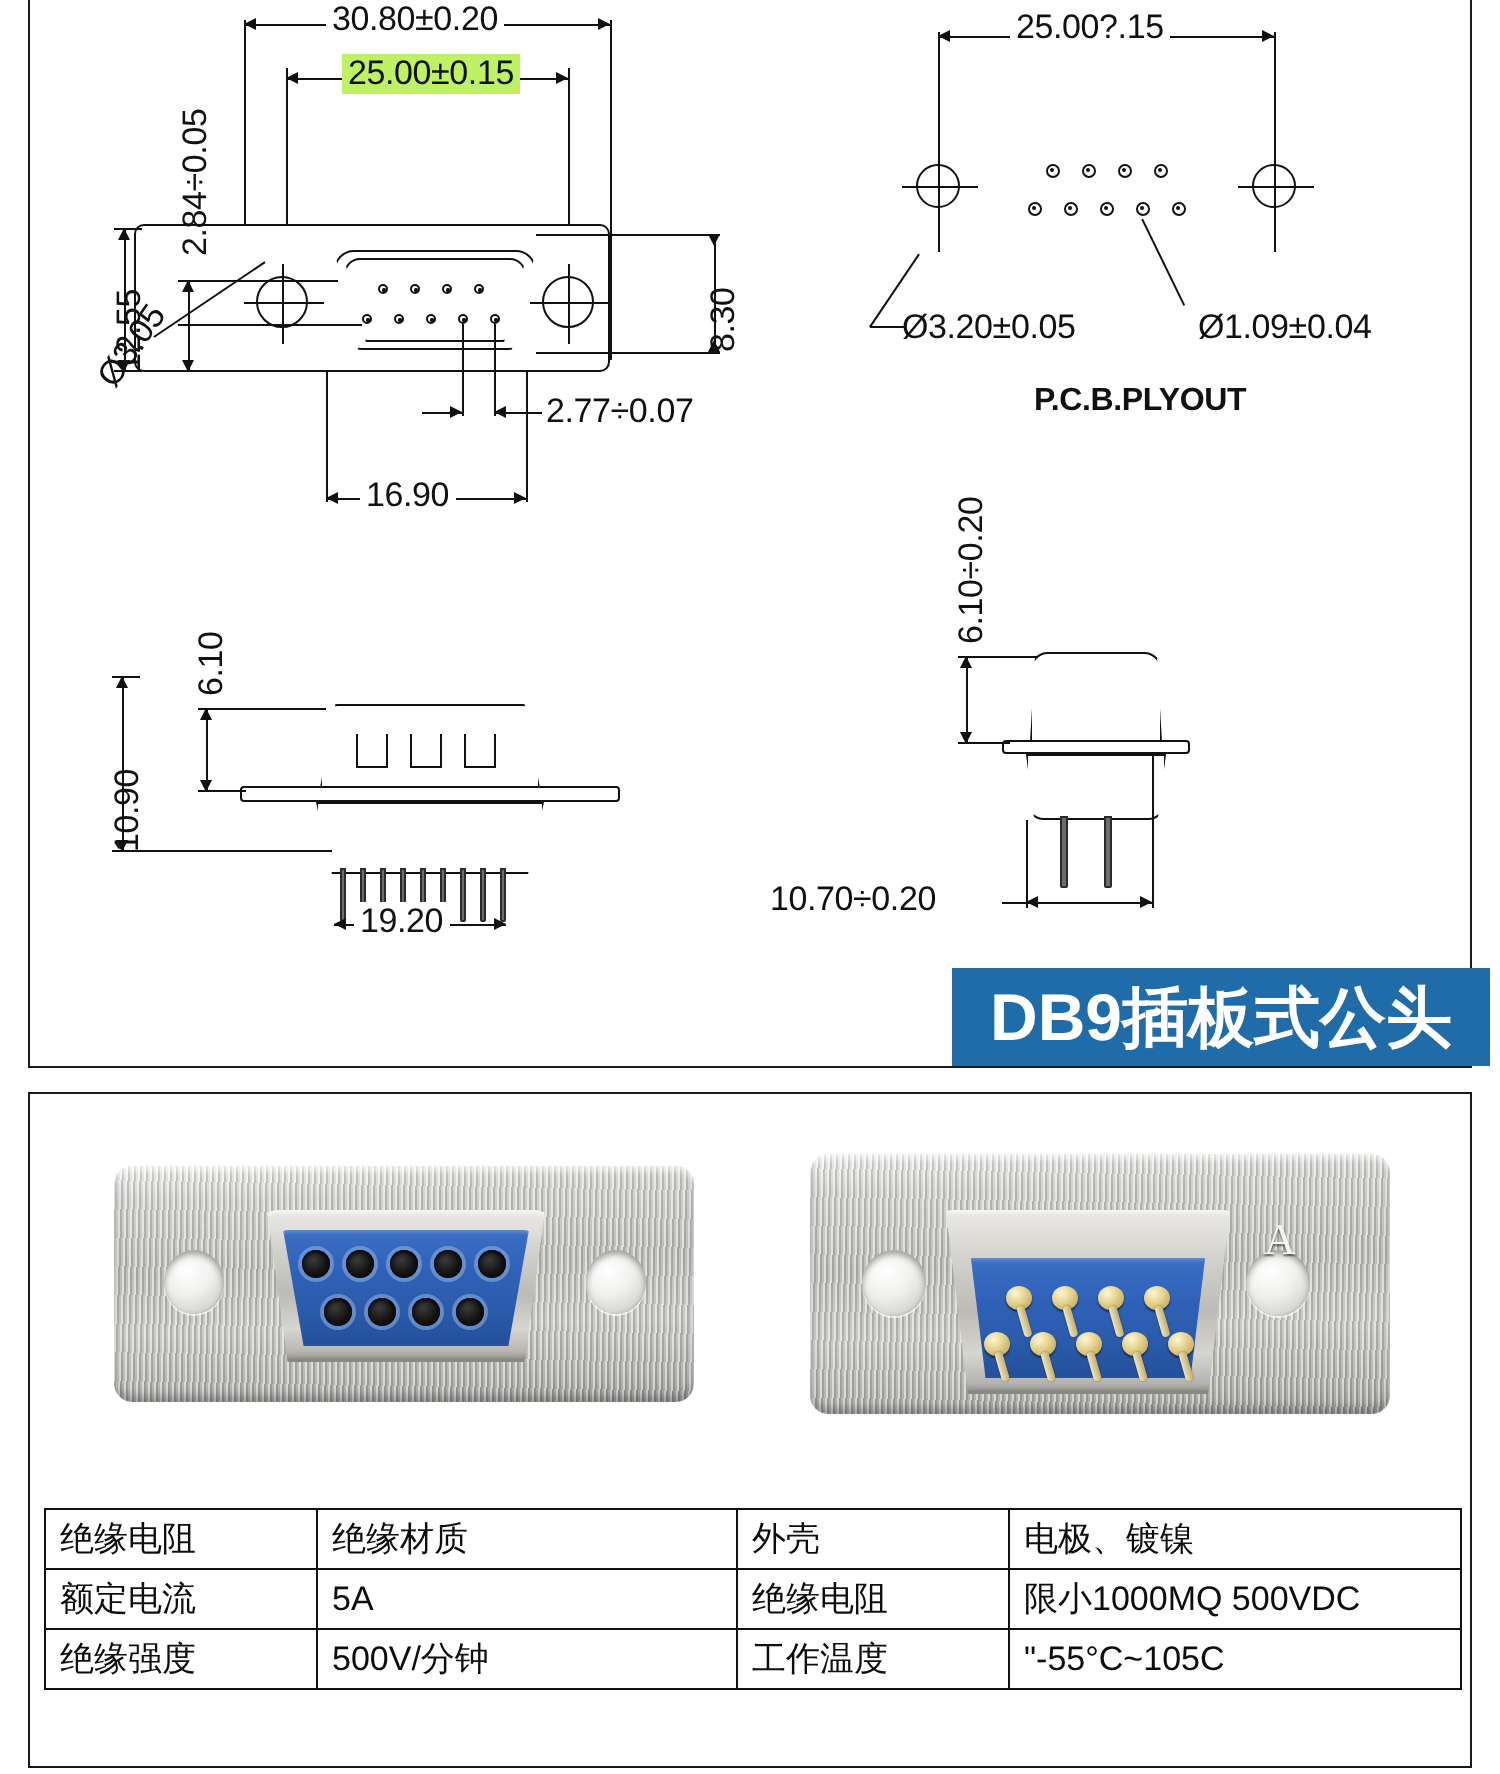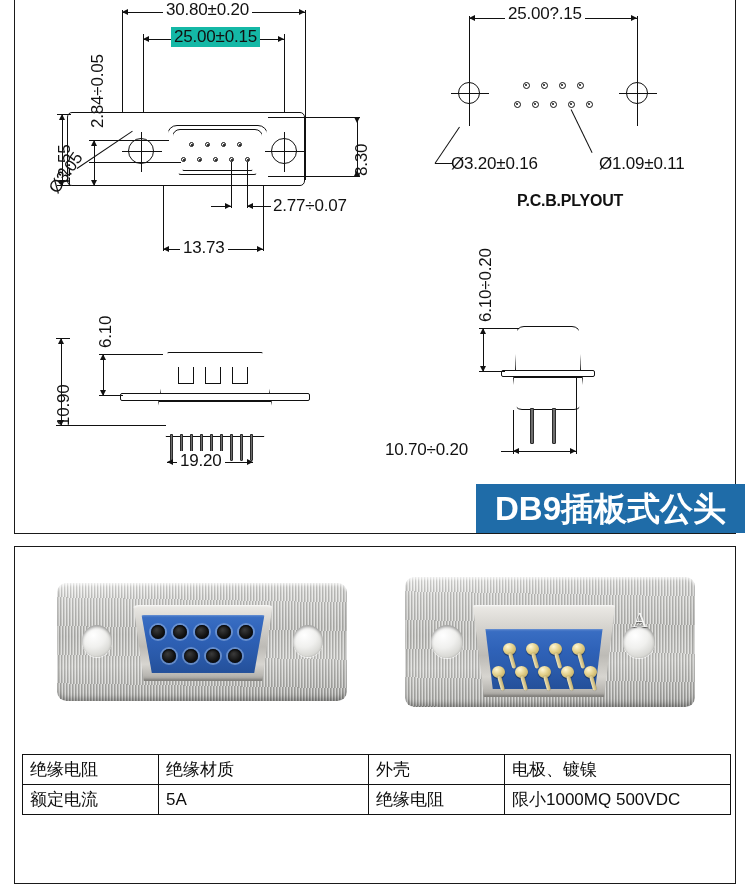--- a/index.html
+++ b/index.html
@@ -278,21 +278,21 @@
       <div class="ln vl" style="left:269px;top:38px;height:115px;"></div>
 
       <div class="ln hl" style="left:107px;top:16px;width:183px;"></div>
       <div class="ar ar-l" style="left:107px;top:13px;"></div>
       <div class="ar ar-r" style="left:284px;top:13px;"></div>
       <div class="dimtxt" style="left:148px;top:4px;background:#fff;padding:0 3px;">30.80±0.20</div>
 
       <div class="ln hl" style="left:128px;top:43px;width:141px;"></div>
       <div class="ar ar-l" style="left:128px;top:40px;"></div>
       <div class="ar ar-r" style="left:263px;top:40px;"></div>
-      <div class="dimtxt" style="left:156px;top:31px;background:#14b8a6;padding:0 3px;">25.00±0.15</div>
+      <div class="dimtxt" style="left:156px;top:31px;background:#bef264;padding:0 3px;">25.00±0.15</div>
 
       <div class="flange" style="left:52px;top:116px;width:238px;height:74px;"></div>
 
       <div class="dshell" style="left:152px;top:129px;width:101px;height:50px;border-radius:10px 10px 14px 14px;
                   clip-path: polygon(0 0, 100% 0, 88% 100%, 12% 100%);"></div>
       <div class="dshell inner" style="left:157px;top:133px;width:91px;height:42px;border-radius:8px 8px 12px 12px;
                   clip-path: polygon(0 0, 100% 0, 88% 100%, 12% 100%);"></div>
 
       <div class="pin-dot" style="left:174px;top:146px;">
           <i></i>
@@ -362,21 +362,21 @@
       <div class="ln hl" style="left:232px;top:210px;width:24px;"></div>
       <div class="ar ar-r" style="left:210px;top:207px;"></div>
       <div class="ar ar-l" style="left:232px;top:207px;"></div>
       <div class="dimtxt" style="left:258px;top:200px;">2.77÷0.07</div>
 
       <div class="ln vl" style="left:148px;top:190px;height:65px;"></div>
       <div class="ln vl" style="left:248px;top:190px;height:65px;"></div>
       <div class="ln hl" style="left:148px;top:253px;width:100px;"></div>
       <div class="ar ar-l" style="left:148px;top:250px;"></div>
       <div class="ar ar-r" style="left:242px;top:250px;"></div>
-      <div class="dimtxt" style="left:165px;top:242px;background:#fff;padding:0 3px;">13.73</div>
+      <div class="dimtxt" style="left:165px;top:242px;background:#fff;padding:0 3px;">16.90</div>
     </div>
 
     <div class="dwg" style="left:398px;top:0;width:320px;height:230px;">
 
       <div class="ln vl" style="left:56px;top:20px;height:110px;"></div>
       <div class="ln vl" style="left:224px;top:20px;height:110px;"></div>
       <div class="ln hl" style="left:56px;top:22px;width:168px;"></div>
       <div class="ar ar-l" style="left:56px;top:19px;"></div>
       <div class="ar ar-r" style="left:218px;top:19px;"></div>
       <div class="dimtxt" style="left:92px;top:8px;background:#fff;padding:0 3px;">25.00?.15</div>
@@ -414,24 +414,24 @@
         </div>
       <div class="pcb-pad" style="left:155px;top:105px;">
           <i></i>
         </div>
       <div class="pcb-pad" style="left:173px;top:105px;">
           <i></i>
         </div>
 
       <div class="ln" style="left:22px;top:167px;width:44px;height:1.2px;transform:rotate(-56deg);transform-origin:left center;"></div>
       <div class="ln hl" style="left:22px;top:167px;width:18px;"></div>
-      <div class="dimtxt" style="left:38px;top:158px;">Ø3.20±0.16</div>
+      <div class="dimtxt" style="left:38px;top:158px;">Ø3.20±0.05</div>
 
       <div class="ln" style="left:158px;top:113px;width:48px;height:1.2px;transform:rotate(64deg);transform-origin:left center;"></div>
-      <div class="dimtxt" style="left:186px;top:158px;">Ø1.09±0.11</div>
+      <div class="dimtxt" style="left:186px;top:158px;">Ø1.09±0.04</div>
 
       <div class="dimtxt" style="left:104px;top:196px;font-weight:700;font-size:16px;">P.C.B.PLYOUT</div>
     </div>
 
     <div class="dwg" style="left:0;top:296px;width:370px;height:220px;">
 
       <div class="body-box" style="left:145px;top:60px;width:110px;height:42px;border-radius:9px 9px 0 0;
                   clip-path: polygon(7% 0, 93% 0, 100% 100%, 0 100%);"></div>
 
       <div class="notch" style="left:163px;top:75px;width:16px;height:17px;"></div>
@@ -573,16 +573,22 @@
         <td>绝缘材质</td>
         <td>外壳</td>
         <td>电极、镀镍</td>
       </tr>
       <tr>
         <td>额定电流</td>
         <td>5A</td>
         <td>绝缘电阻</td>
         <td>限小1000MQ 500VDC</td>
       </tr>
+      <tr>
+        <td>绝缘强度</td>
+        <td>500V/分钟</td>
+        <td>工作温度</td>
+        <td>"-55°C~105C</td>
+      </tr>
     </tbody>
   </table>
 
 </div>
 
 </body></html>

